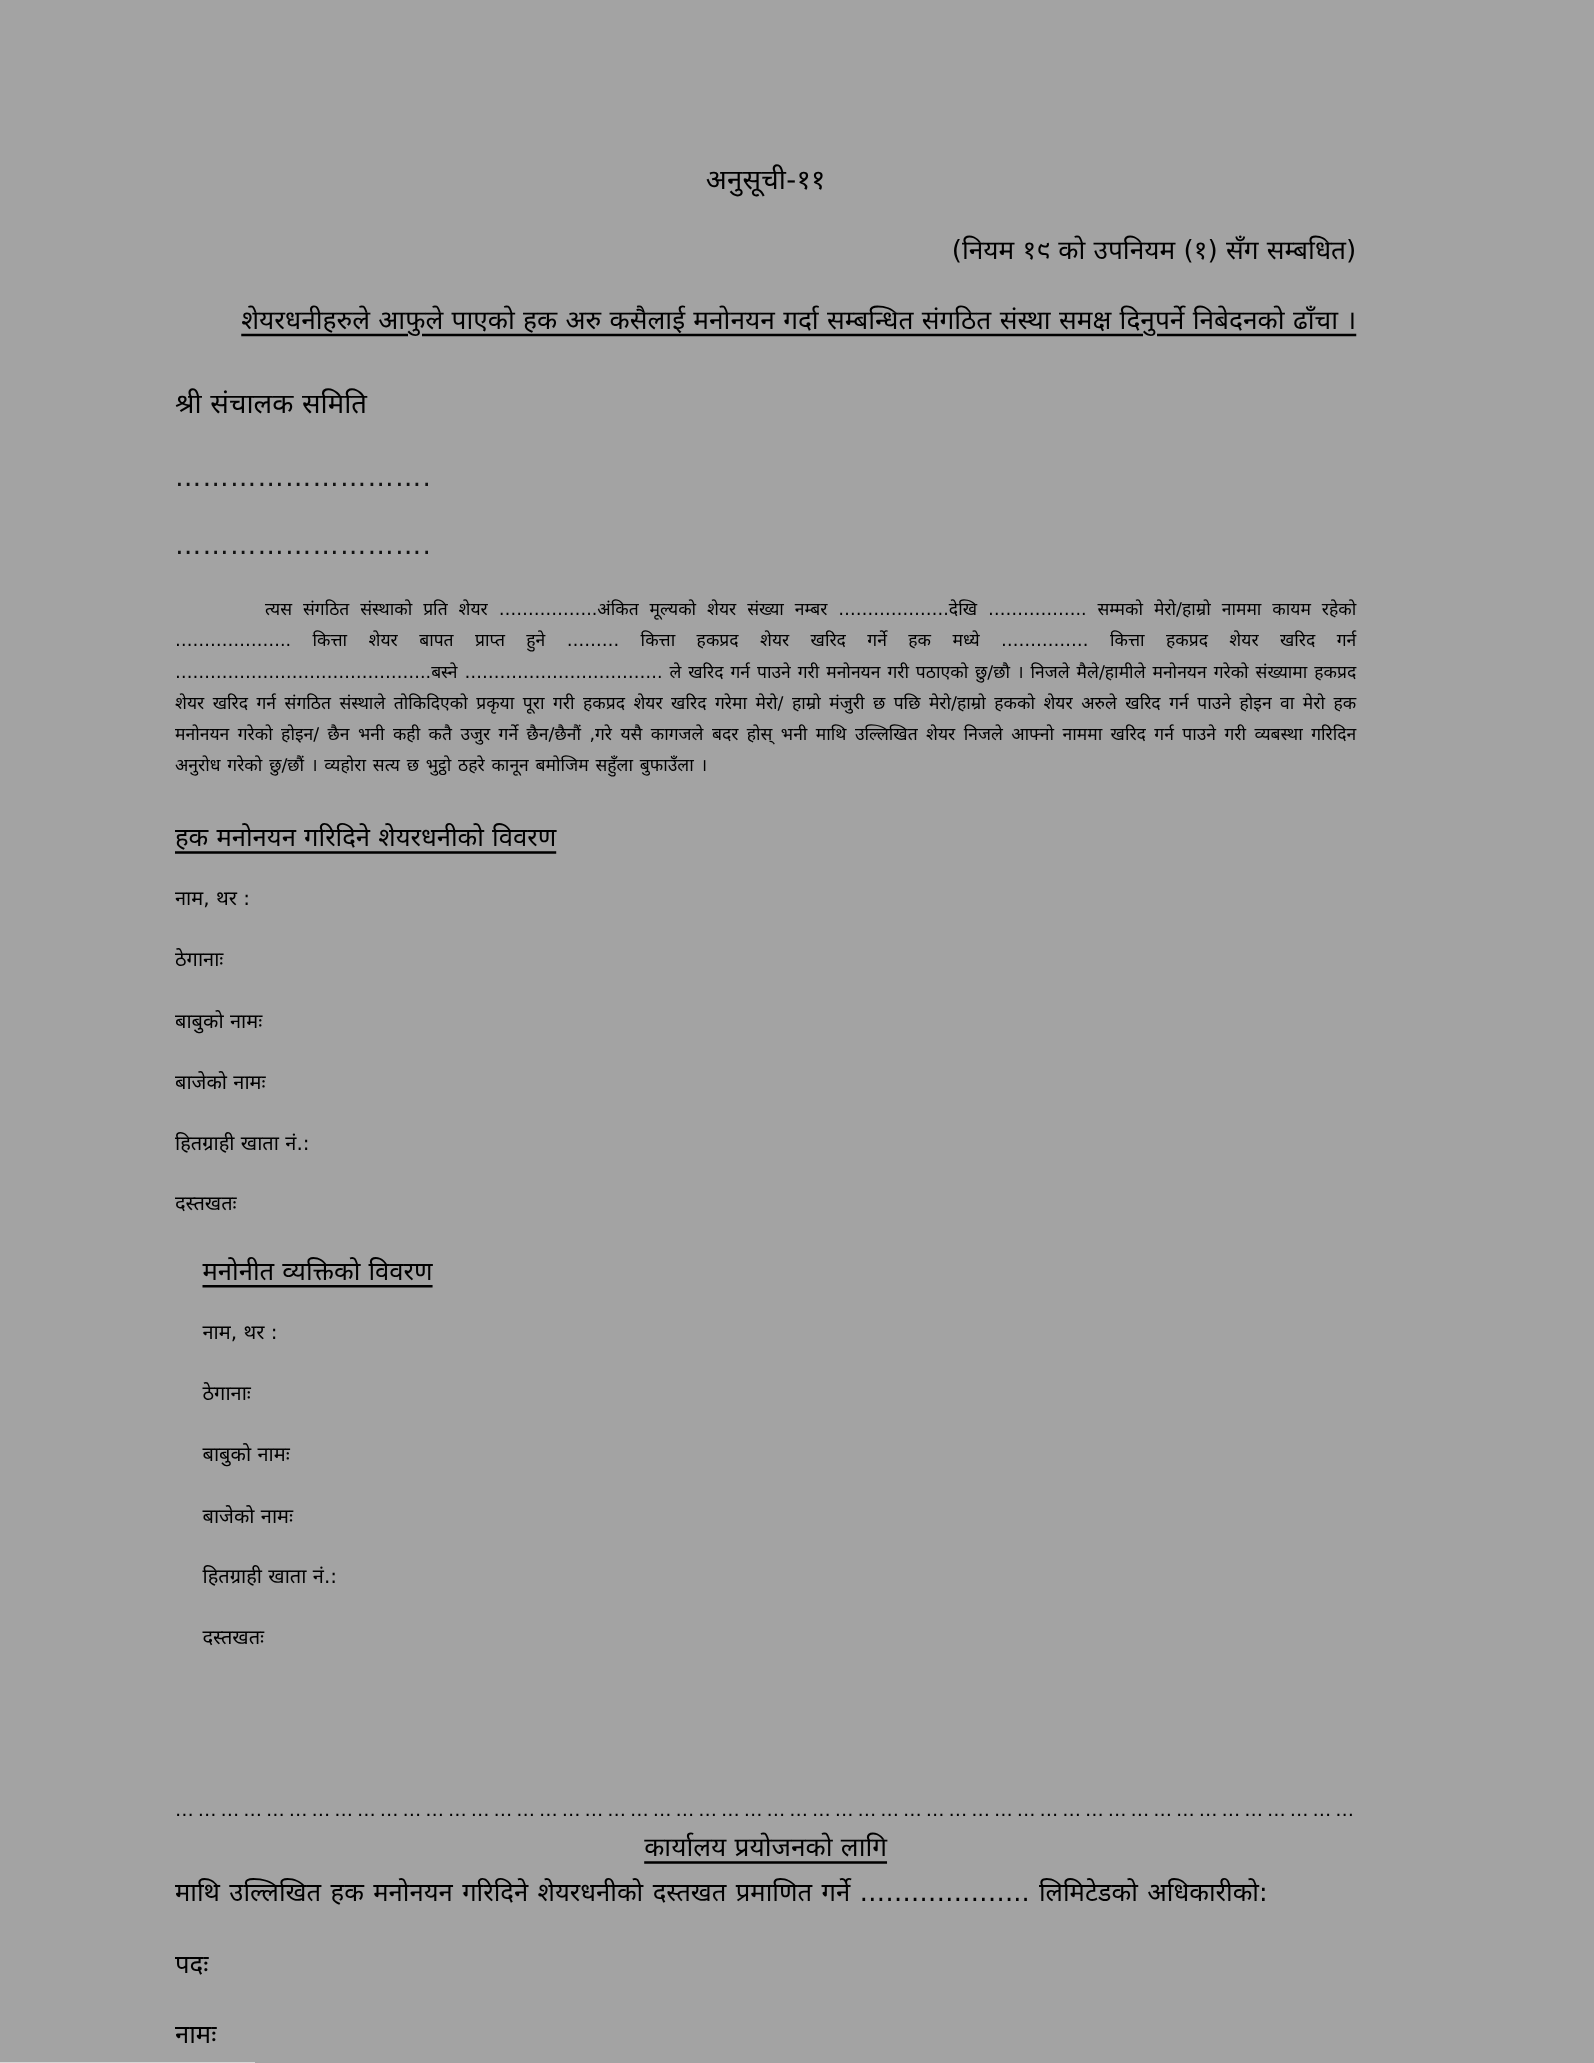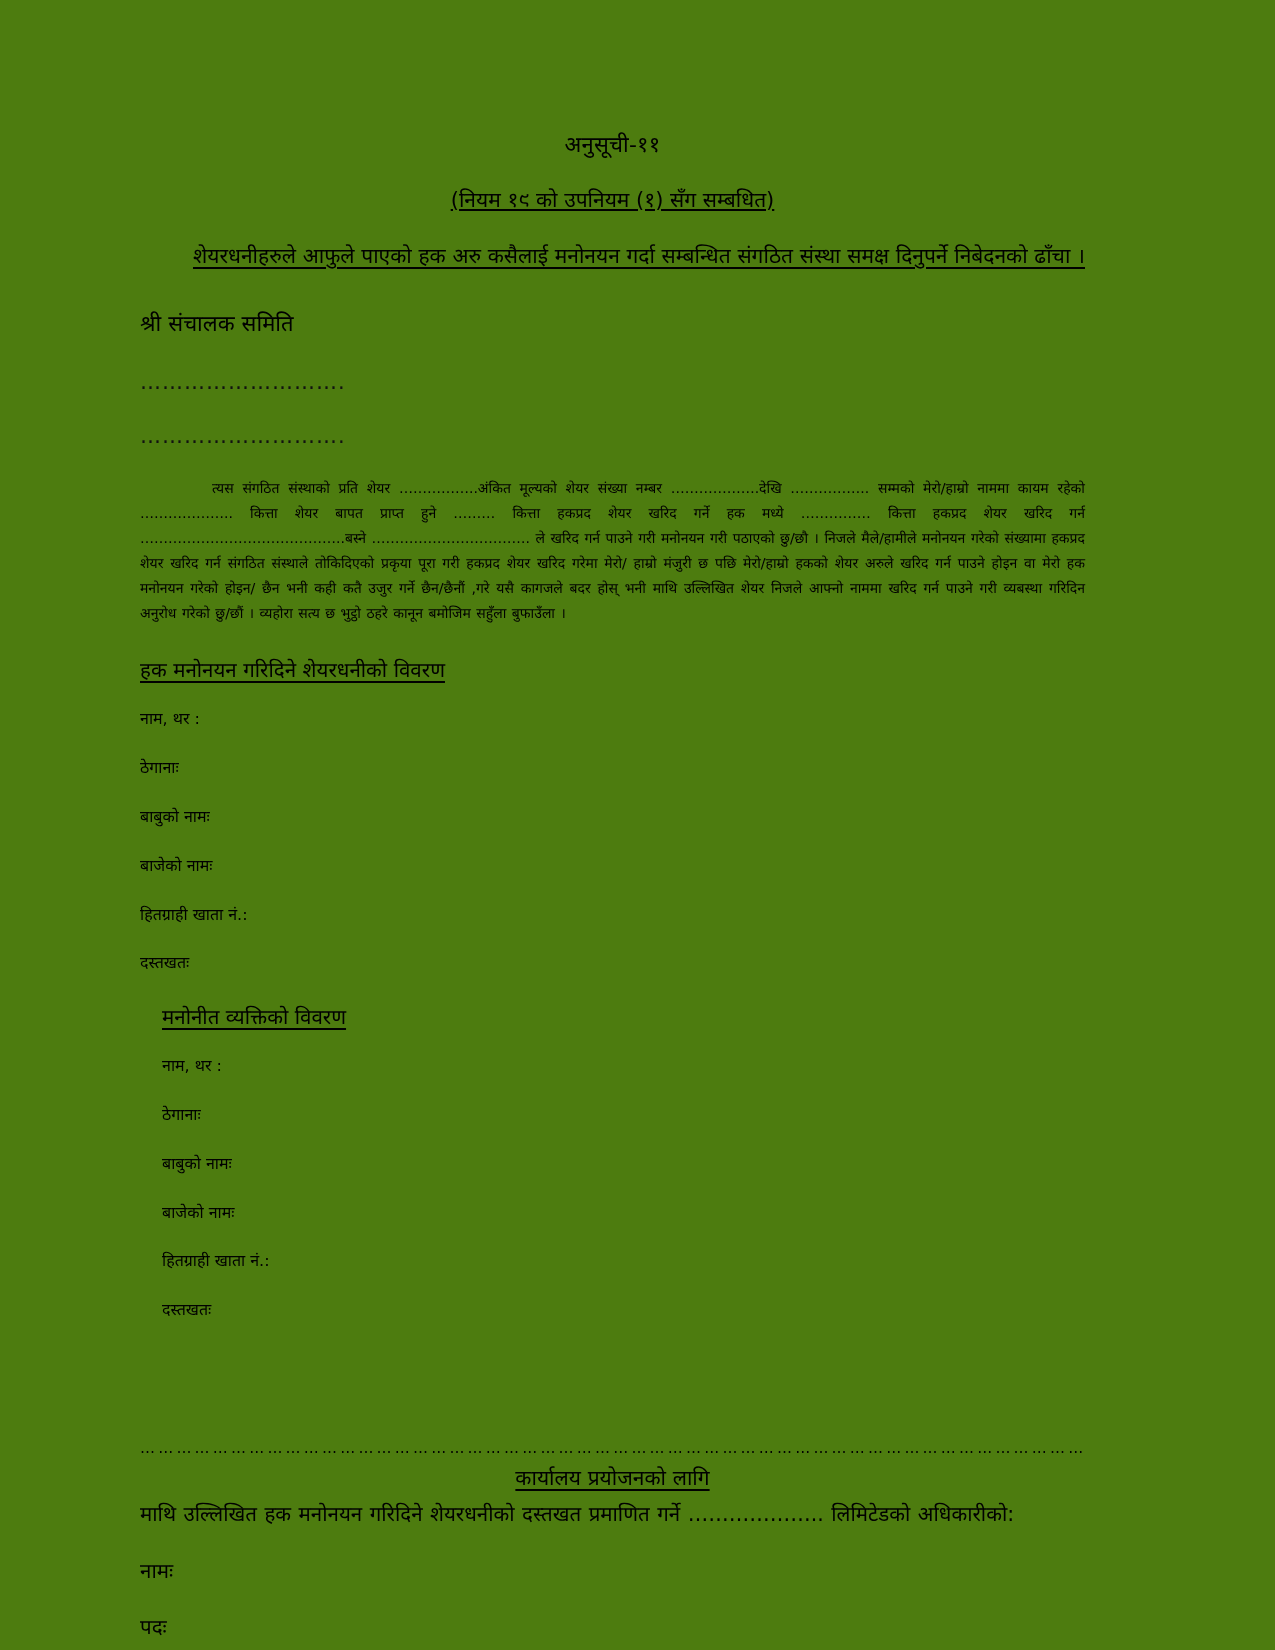--- a/index.html
+++ b/index.html
@@ -10,43 +10,42 @@
   }
   body {
     font-family: "DejaVu Sans", "Liberation Sans", sans-serif;
     color: #000000;
   }
   .page {
     position: relative;
     width: 1275px;
     height: 1650px;
     margin: 0 auto;
-    background: #4d7c0f;
+    background: #a3a3a3;
     box-sizing: border-box;
     padding: 130px 185px 40px 140px;
     overflow: hidden;
   }
   .inner {
     width: 945px;
   }
 
   
   .title-1 {
     text-align: center;
     font-size: 22px;
     line-height: 1.35;
     margin: 0 0 26px 0;
     letter-spacing: 0.2px;
   }
   .title-2 {
-    text-align: center;
+    text-align: right;
     font-size: 21px;
     line-height: 1.35;
     margin: 0 0 26px 0;
-    text-decoration: underline;
   }
   .title-3 {
     text-align: right;
     font-size: 21px;
     line-height: 1.55;
     margin: 0 0 36px 0;
     text-decoration: underline;
     text-underline-offset: 4px;
   }
 
@@ -176,20 +175,20 @@
       </div>
     </div>
 
     <div class="gap-big"></div>
 
     <div class="hr-dots">……………………………………………………………………………………………………………………………………………………………………………………</div>
     <div class="office-head"><span>कार्यालय प्रयोजनको लागि</span></div>
 
     <div class="office-line">माथि उल्लिखित हक मनोनयन गरिदिने शेयरधनीको दस्तखत प्रमाणित गर्ने ……………….. लिमिटेडको अधिकारीको:</div>
 
+    <div class="office-field">पदः</div>
     <div class="office-field">नामः</div>
-    <div class="office-field">पदः</div>
     <div class="office-field">दस्तखतः</div>
 
     <div class="stamp-line">…………….. लिमिटेडको छाप</div>
 
   </div>
 </div>
 
 </body></html>

